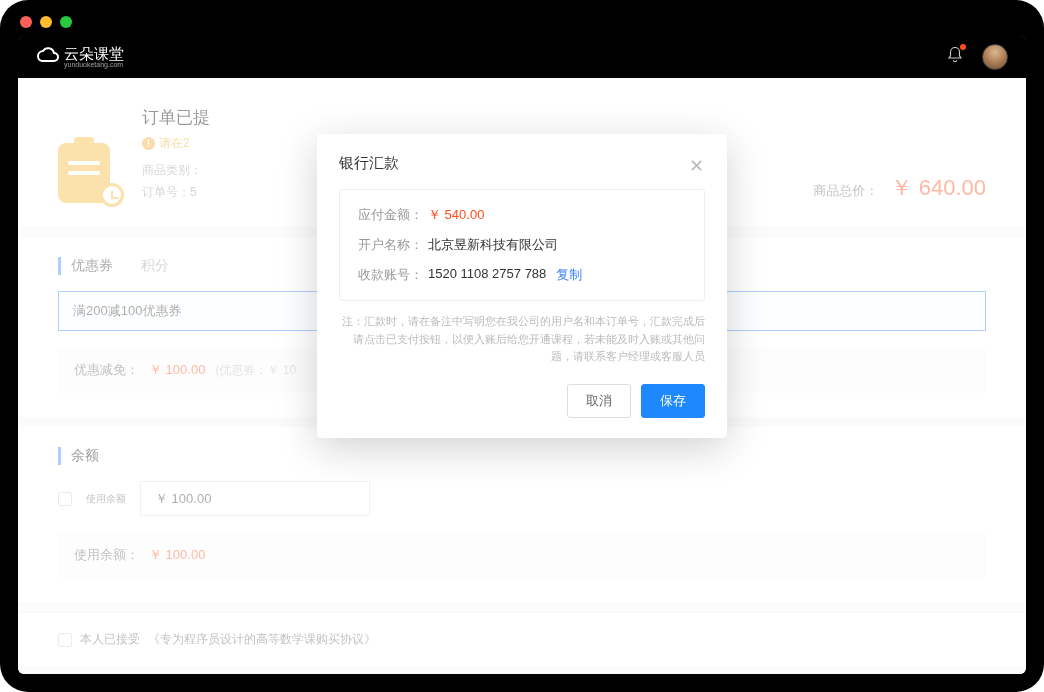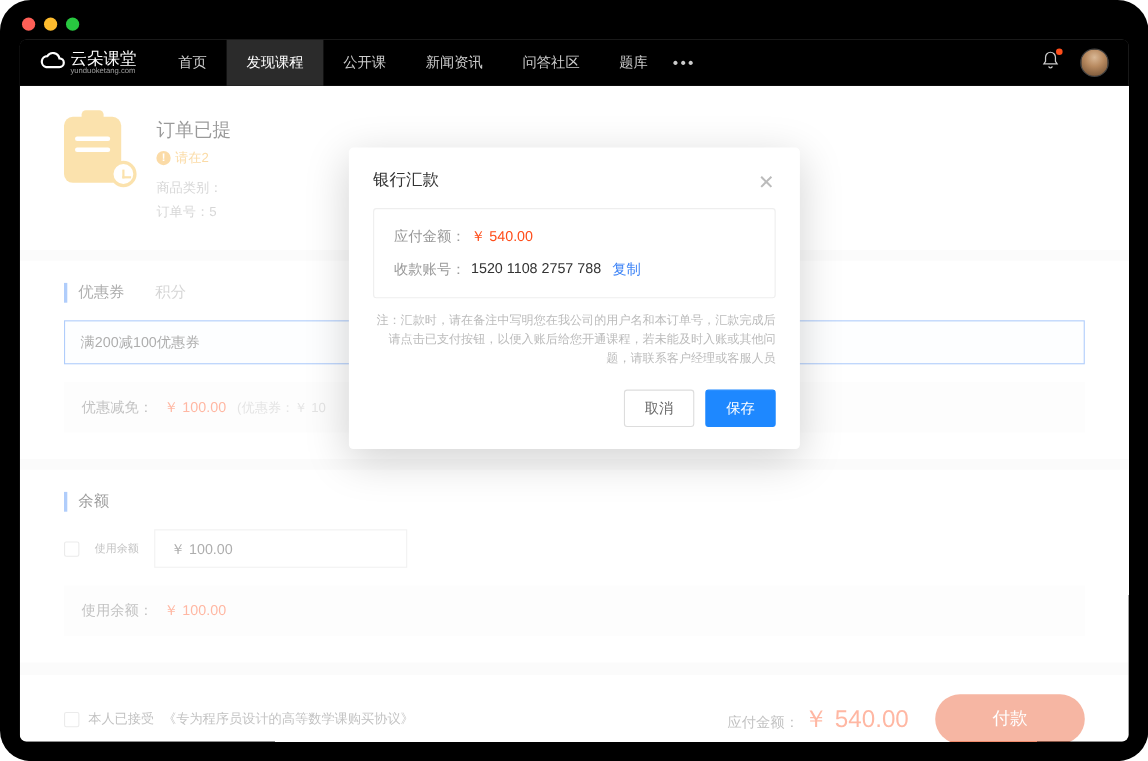--- a/index.html
+++ b/index.html
@@ -19,21 +19,21 @@
 .nav { display: flex; height: 100%; }
 .nav-item { padding: 0 18px; font-size: 13px; display: flex; align-items: center; cursor: pointer; color: #ccc; }
 .nav-item.active { background: #2b2b2b; color: #fff; }
 .nav-more { width: 30px; display: flex; align-items: center; justify-content: center; color: #ccc; font-size: 14px; letter-spacing: 2px; }
 .topbar-right { margin-left: auto; display: flex; align-items: center; gap: 18px; }
 .bell { position: relative; }
 .bell svg { width: 18px; height: 18px; }
 .bell-dot { position: absolute; top: -2px; right: -2px; width: 6px; height: 6px; background: #ff4d1a; border-radius: 50%; }
 .avatar { width: 26px; height: 26px; border-radius: 50%; background: radial-gradient(circle at 50% 30%, #d9b896 0%, #b88a60 40%, #6b4a2e 100%); border: 1px solid #444; }
 .content { flex: 1; background: #f6f6f6; overflow-y: auto; position: relative; }
-.order-header { background: #fff; margin: 0 0 10px 0; padding: 28px 40px 24px 40px; display: flex; align-items: flex-start; gap: 24px; }
+.order-header { background: #fff; margin: 0 0 10px 0; padding: 28px 40px 24px 40px; display: flex; align-items: flex-end; gap: 24px; }
 .order-icon { width: 60px; height: 60px; position: relative; }
 .order-icon-bg { width: 52px; height: 60px; background: #f5b733; border-radius: 8px; position: relative; }
 .order-icon-bg::before { content: ""; position: absolute; top: -6px; left: 50%; transform: translateX(-50%); width: 20px; height: 12px; background: #f5b733; border-radius: 4px 4px 0 0; }
 .order-icon-lines { position: absolute; top: 18px; left: 10px; right: 10px; }
 .order-icon-lines div { height: 4px; background: #fff; border-radius: 2px; margin-bottom: 6px; }
 .order-icon-clock { position: absolute; bottom: -4px; right: -6px; width: 24px; height: 24px; border-radius: 50%; background: #fff; border: 3px solid #f5b733; display: flex; align-items: center; justify-content: center; }
 .order-icon-clock::after { content: ""; width: 6px; height: 6px; border-left: 2px solid #f5b733; border-bottom: 2px solid #f5b733; position: absolute; top: 5px; left: 8px; }
 .order-info { flex: 1; }
 .order-title { font-size: 17px; font-weight: 500; margin-bottom: 6px; }
 .order-warn { color: #f5a623; font-size: 12px; display: flex; align-items: center; gap: 4px; margin-bottom: 8px; }
@@ -95,29 +95,20 @@
     <div class="topbar">
       <div class="logo">
         <svg class="logo-icon" viewBox="0 0 24 24" fill="none">
             <path d="M6 16a5 5 0 0 1 1-9.9A6 6 0 0 1 18 8a4 4 0 0 1 0 8H6z" stroke="#fff" stroke-width="2"></path>
           </svg>
         <div class="logo-text">
           <span>云朵课堂</span>
           <span class="logo-sub">yunduoketang.com</span>
         </div>
       </div>
-      <div class="nav">
-        <div class="nav-item">首页</div>
-        <div class="nav-item active">发现课程</div>
-        <div class="nav-item">公开课</div>
-        <div class="nav-item">新闻资讯</div>
-        <div class="nav-item">问答社区</div>
-        <div class="nav-item">题库</div>
-        <div class="nav-more">•••</div>
-      </div>
       <div class="topbar-right">
         <div class="bell">
           <svg viewBox="0 0 24 24" fill="none">
               <path d="M6 8a6 6 0 0 1 12 0v5l2 3H4l2-3V8z M10 19a2 2 0 0 0 4 0" stroke="#ccc" stroke-width="1.5"></path>
             </svg>
           <span class="bell-dot"></span>
         </div>
         <div class="avatar"></div>
       </div>
     </div>
@@ -136,20 +127,24 @@
         </div>
         <div class="order-info">
           <div class="order-title">订单已提</div>
           <div class="order-warn">
             <span class="order-warn-icon">!</span>
             <span>请在2</span>
           </div>
           <div class="order-meta">商品类别：</div>
           <div class="order-meta">订单号：5</div>
         </div>
+        <div class="order-total">
+          <span class="order-total-label">商品总价：</span>
+          <span class="order-total-value">￥ 640.00</span>
+        </div>
       </div>
 
       <div class="section">
         <div class="section-tabs">
           <span class="section-tab active">优惠券</span>
           <span class="section-tab">积分</span>
         </div>
         <div class="coupon-select">满200减100优惠券</div>
         <div class="discount-bar">
           <span class="discount-label">优惠减免：</span>
@@ -170,41 +165,38 @@
           <span class="discount-value">￥ 100.00</span>
         </div>
       </div>
 
       <div class="footer">
         <div class="agree">
           <span class="checkbox"></span>
           <span>本人已接受</span>
           <span class="agree-link">《专为程序员设计的高等数学课购买协议》</span>
         </div>
-        <div class="footer-right">
-          <div>
-            <span class="footer-amount-label">应付金额：</span>
-            <span class="footer-amount-value">￥ 540.00</span>
-          </div>
-          <button class="pay-btn">付款</button>
-        </div>
       </div>
 
       <div class="overlay">
         <div class="modal">
           <div class="modal-header">
             <span class="modal-title">银行汇款</span>
             <span class="modal-close">✕</span>
           </div>
           <div class="modal-body">
             <div class="modal-row">
               <span class="modal-row-label">应付金额：</span>
               <span class="modal-row-value amount">￥ 540.00</span>
             </div>
             <div class="modal-row">
+              <span class="modal-row-label">开户名称：</span>
+              <span class="modal-row-value">北京昱新科技有限公司</span>
+            </div>
+            <div class="modal-row">
               <span class="modal-row-label">收款账号：</span>
               <span class="modal-row-value">1520 1108 2757 788</span>
               <span class="copy-link">复制</span>
             </div>
           </div>
           <div class="modal-note">注：汇款时，请在备注中写明您在我公司的用户名和本订单号，汇款完成后请点击已支付按钮，以便入账后给您开通课程，若未能及时入账或其他问题，请联系客户经理或客服人员</div>
           <div class="modal-footer">
             <button class="btn">取消</button>
             <button class="btn btn-primary">保存</button>
           </div>

